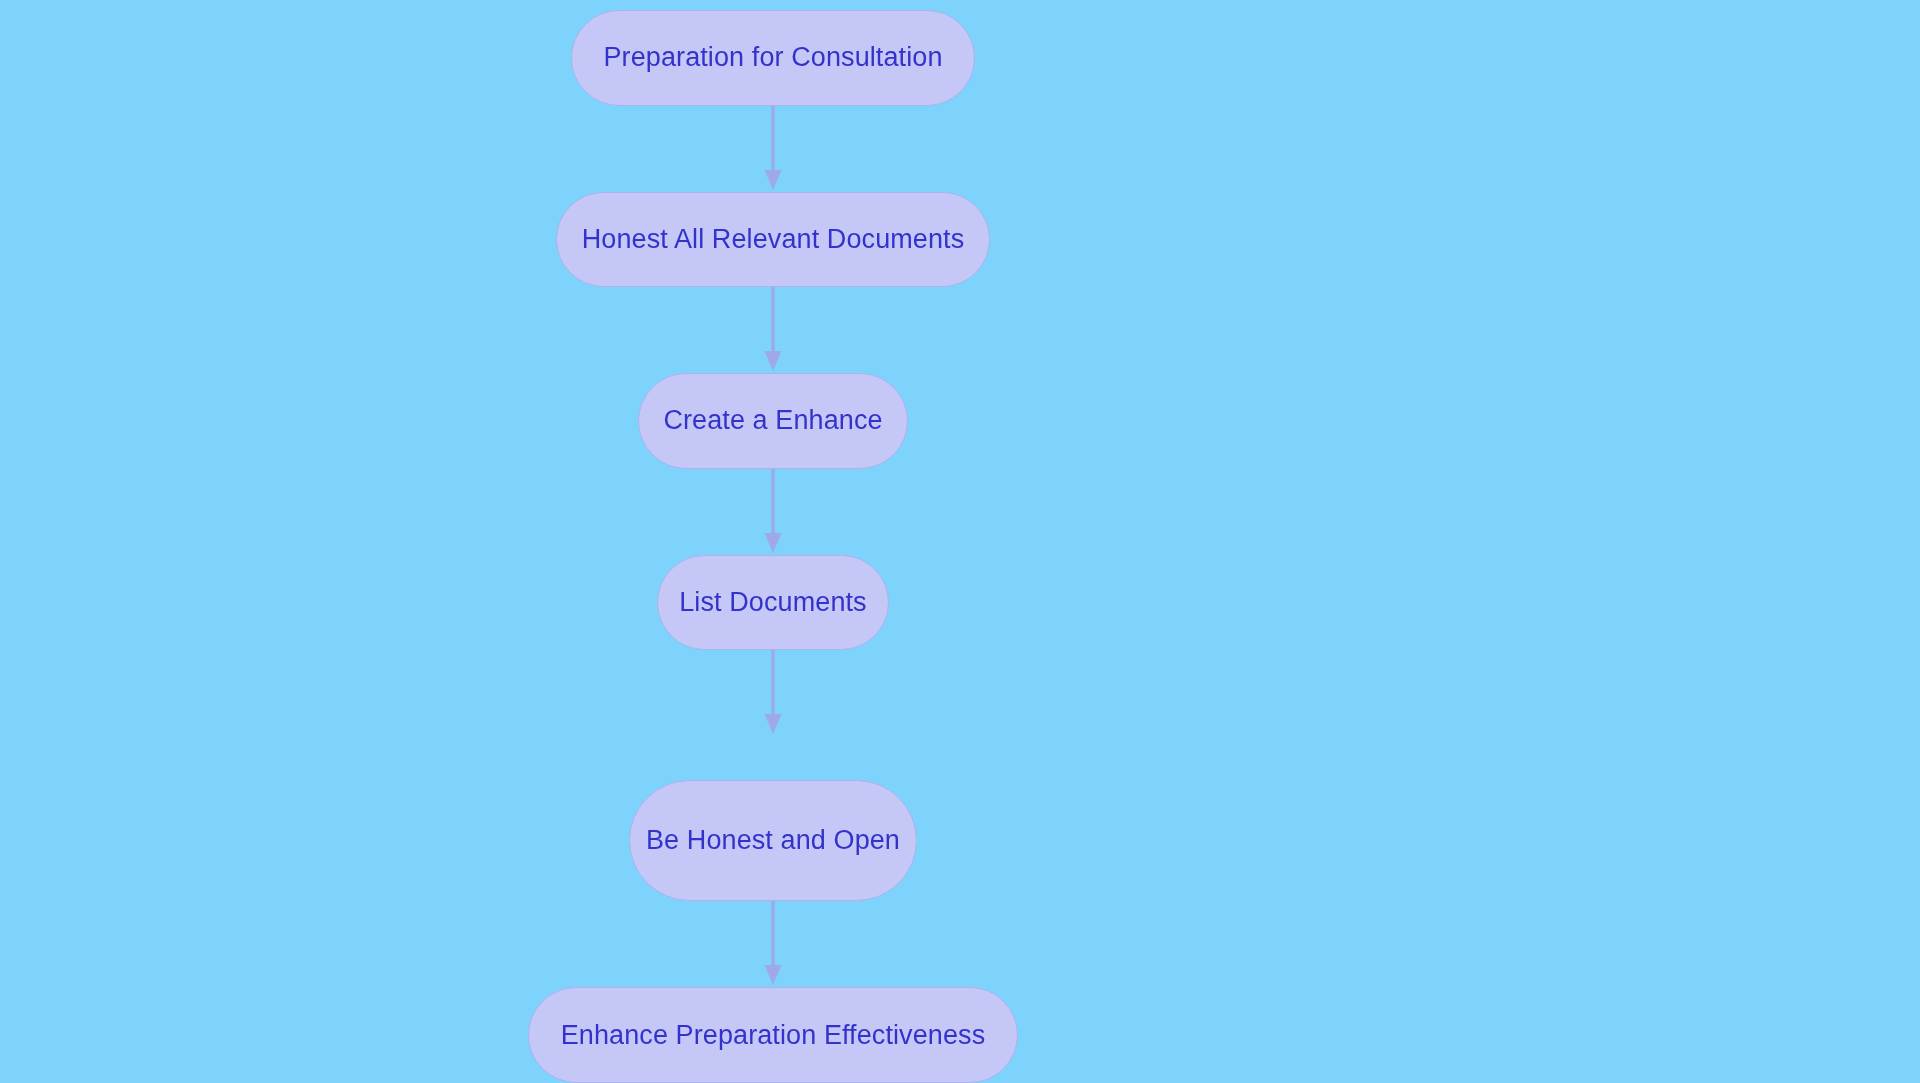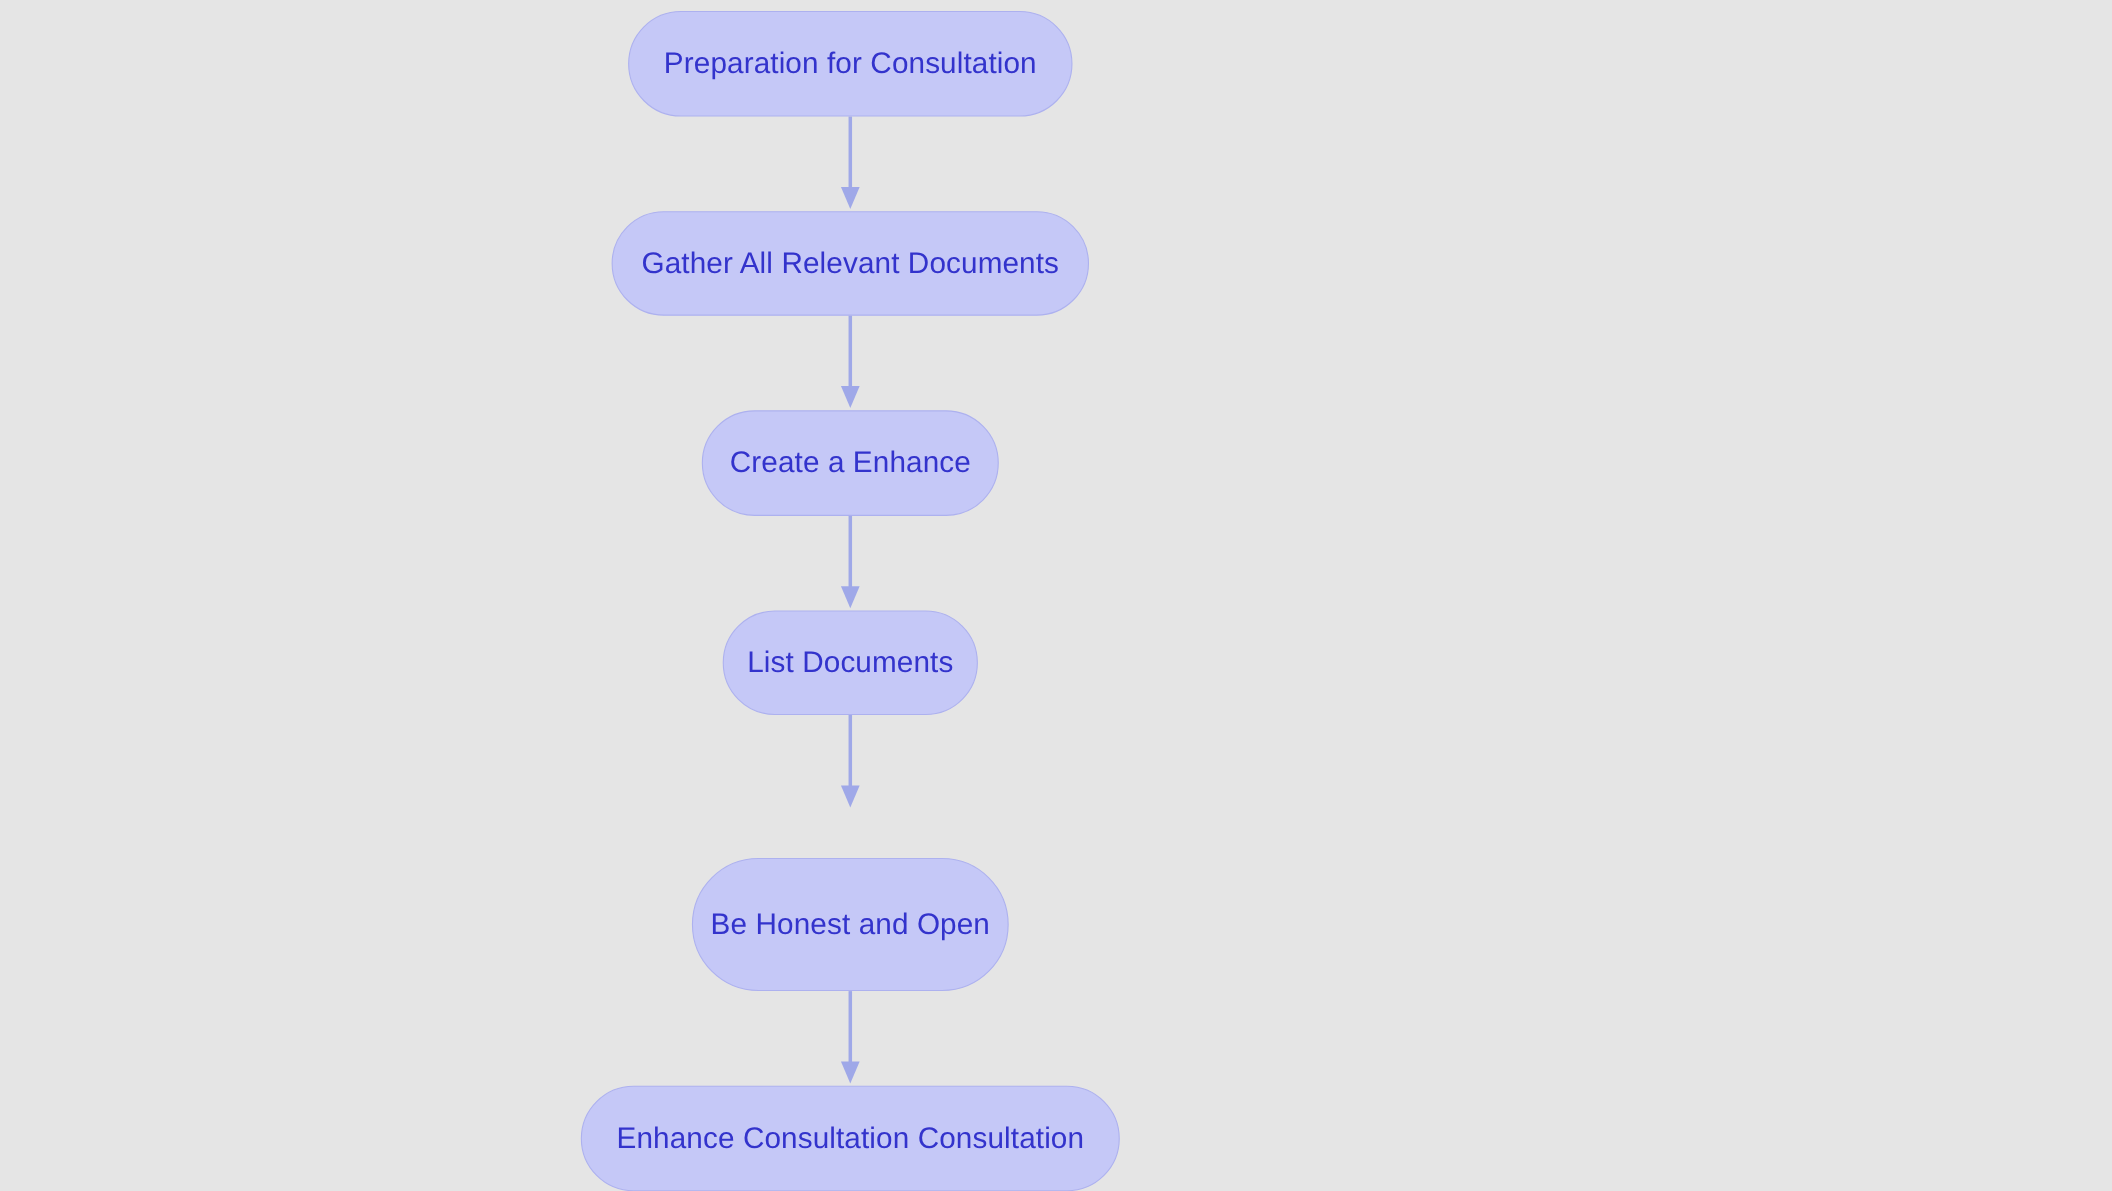--- a/index.html
+++ b/index.html
@@ -11,21 +11,21 @@
     width: 1920px;
     height: 1083px;
     overflow: hidden;
     font-family: "Liberation Sans", sans-serif;
   }
 
   #flowchart-canvas {
     position: relative;
     width: 1920px;
     height: 1083px;
-    background: #e5e5e5;
+    background: #7dd3fc;
   }
 
   
   .flow-stack {
     position: absolute;
     left: 0;
     top: 0;
     width: 1546px;
     height: 1083px;
     display: flex;
@@ -86,21 +86,21 @@
     </div>
 
     <div class="connector">
       <svg width="22" height="86" viewBox="0 0 22 86" aria-hidden="true">
         <line x1="11" y1="0" x2="11" y2="68" stroke="#9fa8e8" stroke-width="3.2"></line>
         <polygon points="11,84 2.5,64 19.5,64" fill="#9fa8e8"></polygon>
       </svg>
     </div>
 
     <div class="node n1">
-      <span class="node-label">Gather All Relevant Documents</span>
+      <span class="node-label">Honest All Relevant Documents</span>
     </div>
 
     <div class="connector">
       <svg width="22" height="86" viewBox="0 0 22 86" aria-hidden="true">
         <line x1="11" y1="0" x2="11" y2="68" stroke="#9fa8e8" stroke-width="3.2"></line>
         <polygon points="11,84 2.5,64 19.5,64" fill="#9fa8e8"></polygon>
       </svg>
     </div>
 
     <div class="node n2">
@@ -130,17 +130,17 @@
     </div>
 
     <div class="connector">
       <svg width="22" height="86" viewBox="0 0 22 86" aria-hidden="true">
         <line x1="11" y1="0" x2="11" y2="68" stroke="#9fa8e8" stroke-width="3.2"></line>
         <polygon points="11,84 2.5,64 19.5,64" fill="#9fa8e8"></polygon>
       </svg>
     </div>
 
     <div class="node n5">
-      <span class="node-label">Enhance Consultation Consultation</span>
+      <span class="node-label">Enhance Preparation Effectiveness</span>
     </div>
 
   </div>
 </div>
 
 </body></html>

